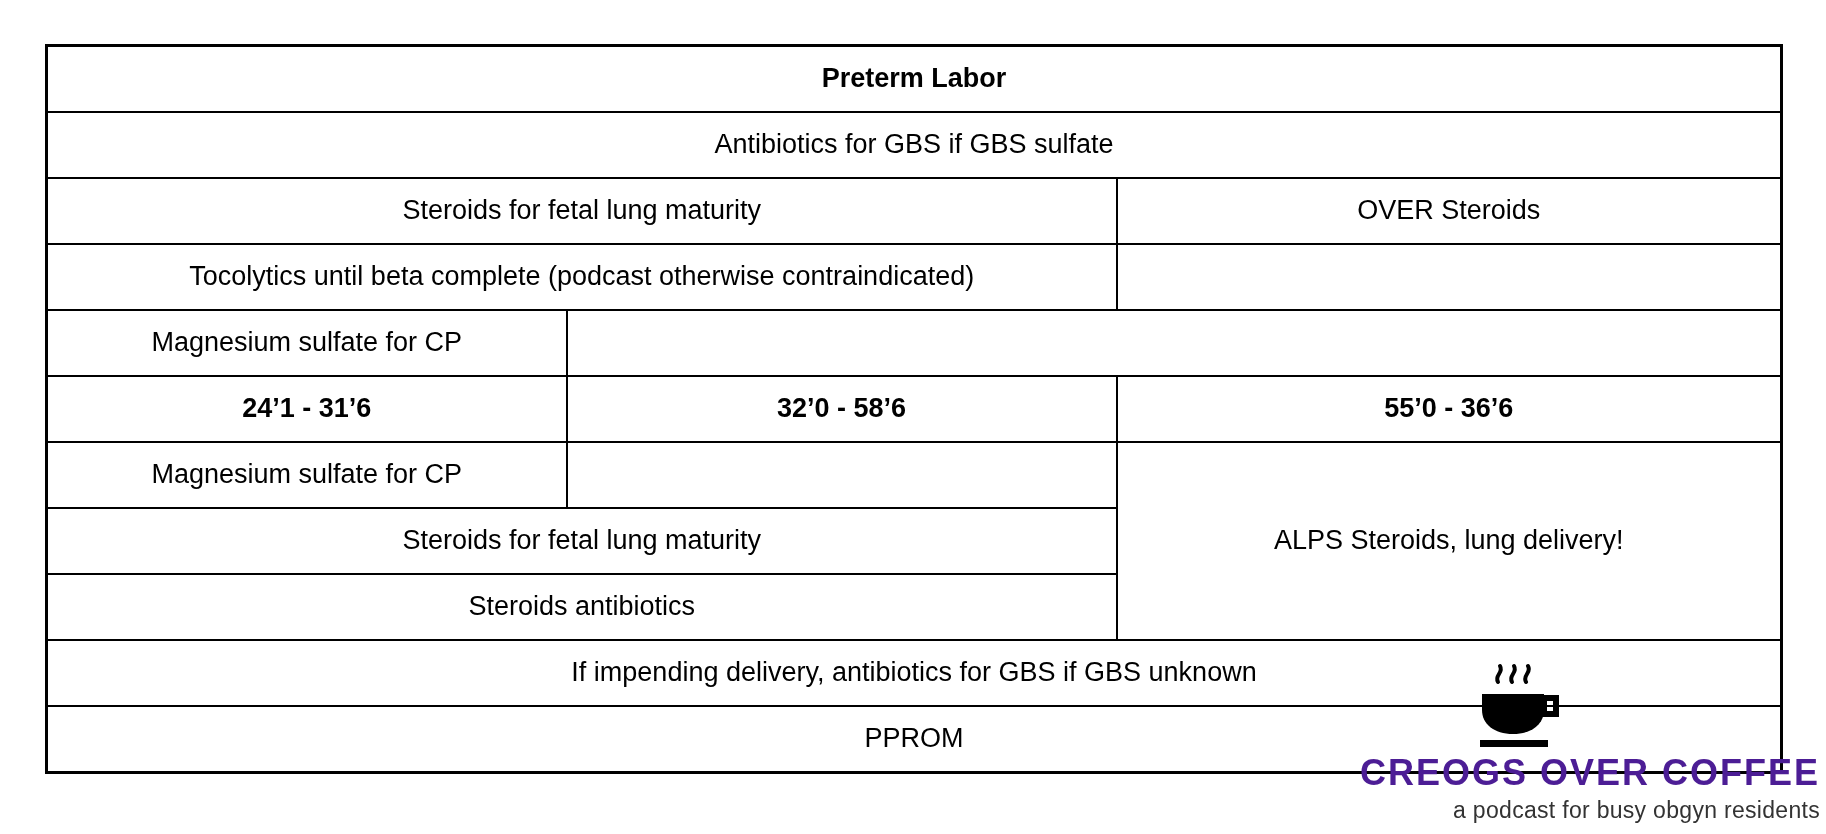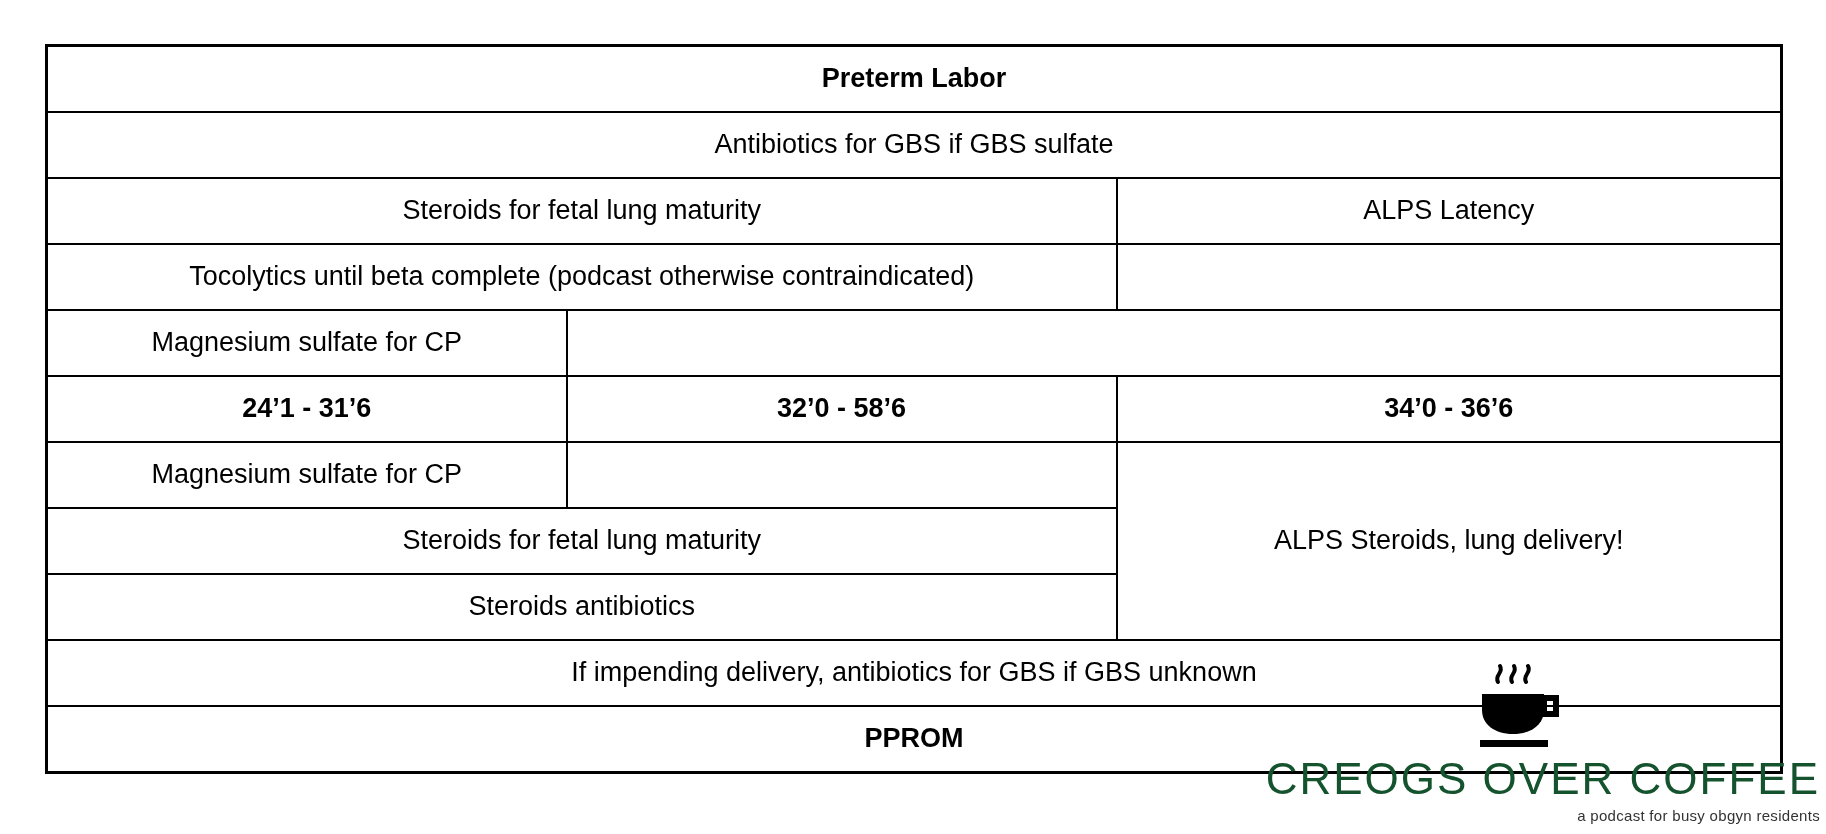--- a/index.html
+++ b/index.html
@@ -45,21 +45,21 @@
     font-weight: bold;
     font-size: 28px;
   }
   .yellow {
     background: #fbf35c;
     font-weight: bold;
     font-size: 28px;
   }
   .blue {
     background: #adc0e8;
-    font-weight: bold;
+    font-weight: normal;
     font-size: 28px;
   }
   .black {
     background: #000000;
     border-color: #000000;
   }
   .left-pad {
     text-align: left;
     padding-left: 14px;
   }
@@ -67,30 +67,30 @@
   
   #logo {
     position: absolute;
     right: 6px;
     bottom: 10px;
     width: 640px;
     text-align: right;
     color: #2b2b2b;
   }
   #logo .brand {
-    font-size: 44px;
+    font-size: 36px;
     letter-spacing: 2px;
     font-family: "Liberation Sans", sans-serif;
-    font-weight: 400;
-    color: #14532d;
+    font-weight: 700;
+    color: #4c1d95;
     line-height: 1;
     white-space: nowrap;
   }
   #logo .tagline {
-    font-size: 15px;
+    font-size: 23px;
     color: #333333;
     margin-top: 6px;
     letter-spacing: 0.3px;
   }
   #cup {
     position: absolute;
     right: 258px;
     bottom: 82px;
     width: 100px;
     height: 90px;
@@ -109,34 +109,34 @@
     </colgroup>
     <tbody>
       <tr>
         <td class="green" colspan="3">Preterm Labor</td>
       </tr>
       <tr>
         <td colspan="3">Antibiotics for GBS if GBS sulfate</td>
       </tr>
       <tr>
         <td colspan="2">Steroids for fetal lung maturity</td>
-        <td class="left-pad">ALPS Latency</td>
+        <td class="left-pad">OVER Steroids</td>
       </tr>
       <tr>
         <td colspan="2">Tocolytics until beta complete (podcast otherwise contraindicated)</td>
         <td class="black"></td>
       </tr>
       <tr>
         <td>Magnesium sulfate for CP</td>
         <td class="black" colspan="2"></td>
       </tr>
       <tr>
         <td class="yellow">24’1 - 31’6</td>
         <td class="yellow">32’0 - 58’6</td>
-        <td class="yellow">34’0 - 36’6</td>
+        <td class="yellow">55’0 - 36’6</td>
       </tr>
       <tr>
         <td>Magnesium sulfate for CP</td>
         <td class="black"></td>
         <td class="left-pad" rowspan="3">ALPS Steroids, lung delivery!</td>
       </tr>
       <tr>
         <td colspan="2">Steroids for fetal lung maturity</td>
       </tr>
       <tr>

